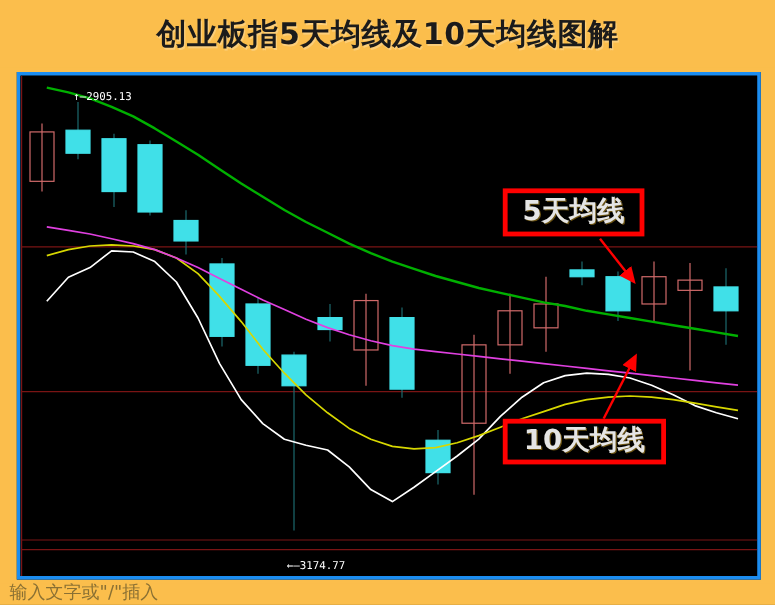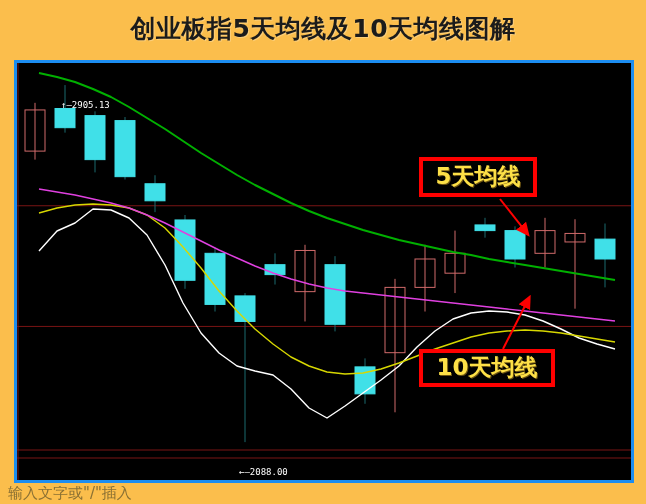--- a/index.html
+++ b/index.html
@@ -40,35 +40,35 @@
 
   
   .price-tag {
     position: absolute;
     color: #ffffff;
     font-family: "DejaVu Sans Mono", "Liberation Mono", monospace;
     font-size: 9px;
     white-space: nowrap;
     letter-spacing: 0px;
   }
-  #price-high-label { left: 44px; top: 13px; margin-top: 24px; }
+  #price-high-label { left: 44px; top: 13px; }
   #price-low-label  { left: 222px; top: 404px; }
 
   
   .callout {
     position: absolute;
     background: #000000;
     border: 4px solid #FF0000;
     display: flex; align-items: center; justify-content: center;
     padding: 1px 8px 3px 8px;
   }
   .callout-text {
     font-family: "DejaVu Sans", "Liberation Sans", sans-serif;
     font-size: 23px; font-weight: bold;
-    color: #fde047;
+    color: #e5e5e5;
     text-shadow: 1px 1px 0 #6b5312;
     white-space: nowrap; line-height: 1.05;
   }
   #callout-ma5  { left: 419px; top: 157px; width: 118px; height: 40px; }
   #callout-ma10 { left: 419px; top: 349px; width: 136px; height: 38px; }
 
   
   #status-strip {
     position: absolute; left: 0; top: 486px; width: 646px; height: 18px;
     background: #FBBE4C; overflow: hidden;
@@ -181,21 +181,21 @@
         <defs>
           <marker id="ah" markerWidth="7" markerHeight="7" refX="4" refY="3.2" orient="auto">
             <path d="M0,0 L7,3.2 L0,6.4 z" fill="#FF0000"></path>
           </marker>
         </defs>
         <line x1="483" y1="136" x2="509" y2="169" stroke="#FF0000" stroke-width="2" marker-end="url(#ah)"></line>
         <line x1="486" y1="286" x2="511" y2="237" stroke="#FF0000" stroke-width="2" marker-end="url(#ah)"></line>
       </svg>
 
     <div class="price-tag" id="price-high-label">↑—2905.13</div>
-    <div class="price-tag" id="price-low-label">←—2088.00</div>
+    <div class="price-tag" id="price-low-label">←—3174.77</div>
   </div>
 </div>
 
 <div class="callout" id="callout-ma5">
   <span class="callout-text">5天均线</span>
 </div>
 
 <div class="callout" id="callout-ma10">
   <span class="callout-text">10天均线</span>
 </div>

